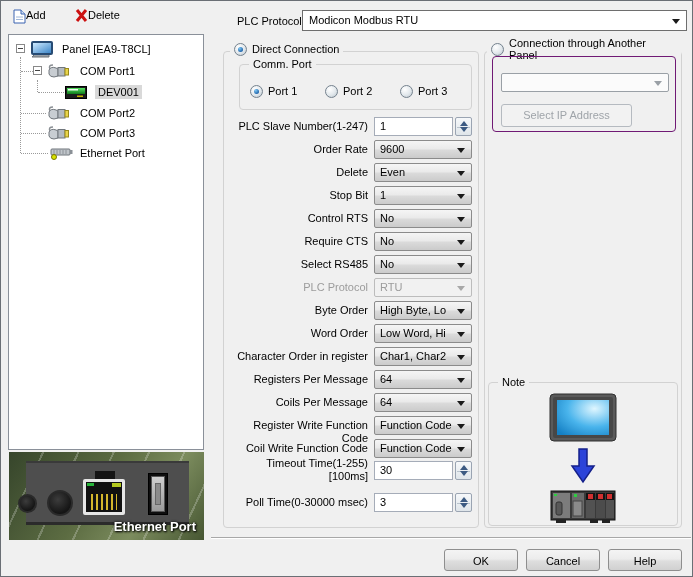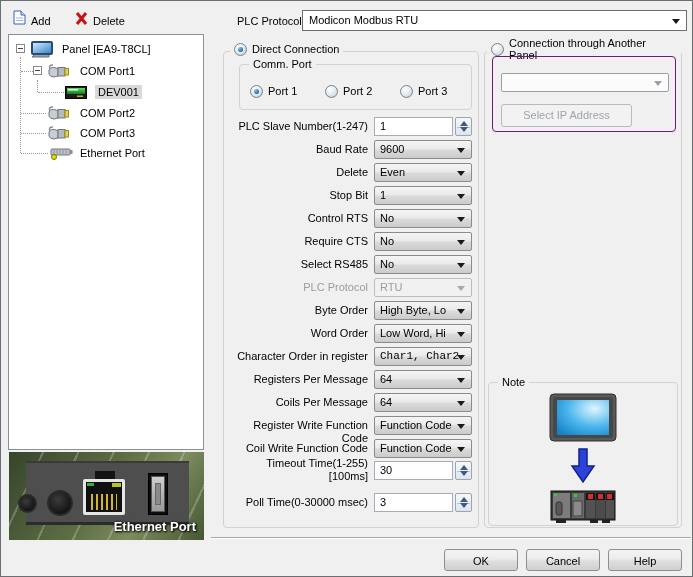--- a/index.html
+++ b/index.html
@@ -1,21 +1,21 @@
 <!DOCTYPE html>
 <html><head>
 <meta charset="utf-8">
 <style>
   html,body{margin:0;padding:0;background:#fff}
   *{box-sizing:border-box}
   .dialog{position:relative;width:693px;height:577px;background:#f0f0f0;border:1px solid #6a6f75;
           font-family:"Liberation Sans",sans-serif;font-size:11px;color:#000;overflow:hidden}
 
   
-  .tool-btn{position:absolute;display:flex;align-items:flex-end;gap:5px;height:18px;cursor:default}
+  .tool-btn{position:absolute;display:flex;align-items:flex-start;height:18px;cursor:default}
   #add-btn{left:12px;top:8px}
   #del-btn{left:74px;top:8px}
 
   
   .plc-label{position:absolute;left:236px;top:14px}
   .combo-top{position:absolute;left:301px;top:9px;width:385px;height:21px;background:#fff;
              border:1px solid #6e6e6e;line-height:19px;padding:0 20px 0 6px;white-space:nowrap;overflow:hidden}
   .arr{position:absolute;right:6px;top:50%;margin-top:-2px;width:0;height:0;
        border:4px solid transparent;border-top:5px solid #1a1a1a;border-bottom:0}
 
@@ -251,21 +251,21 @@
         </div>
         <div class="spin" style="top: 65px;">
           <div class="sfield">1</div>
           <div class="sbtns">
             <span class="su"></span>
             <span class="smid"></span>
             <span class="sd"></span>
           </div>
         </div>
         <div class="flabel" style="top: 91px;">
-          <div>Baud Rate</div>
+          <div>Order Rate</div>
         </div>
         <div class="combo" style="top: 88px;"><span>9600</span><span class="arr"></span></div>
         <div class="flabel" style="top: 114px;">
           <div>Delete</div>
         </div>
         <div class="combo" style="top: 111px;"><span>Even</span><span class="arr"></span></div>
         <div class="flabel" style="top: 137px;">
           <div>Stop Bit</div>
         </div>
         <div class="combo" style="top: 134px;"><span>1</span><span class="arr"></span></div>
@@ -289,21 +289,21 @@
           <div>Byte Order</div>
         </div>
         <div class="combo" style="top: 249px;"><span>High Byte, Lo</span><span class="arr"></span></div>
         <div class="flabel" style="top: 275px;">
           <div>Word Order</div>
         </div>
         <div class="combo" style="top: 272px;"><span>Low Word, Hi</span><span class="arr"></span></div>
         <div class="flabel" style="top: 298px;">
           <div>Character Order in register</div>
         </div>
-        <div class="combo" style="top: 295px; font-family: Liberation Mono, monospace;"><span>Char1, Char2</span><span class="arr"></span></div>
+        <div class="combo" style="top: 295px;"><span>Char1, Char2</span><span class="arr"></span></div>
         <div class="flabel" style="top: 321px;">
           <div>Registers Per Message</div>
         </div>
         <div class="combo" style="top: 318px;"><span>64</span><span class="arr"></span></div>
         <div class="flabel" style="top: 344px;">
           <div>Coils Per Message</div>
         </div>
         <div class="combo" style="top: 341px;"><span>64</span><span class="arr"></span></div>
         <div class="flabel" style="top: 367px;">
           <div>Register Write Function Code</div>

